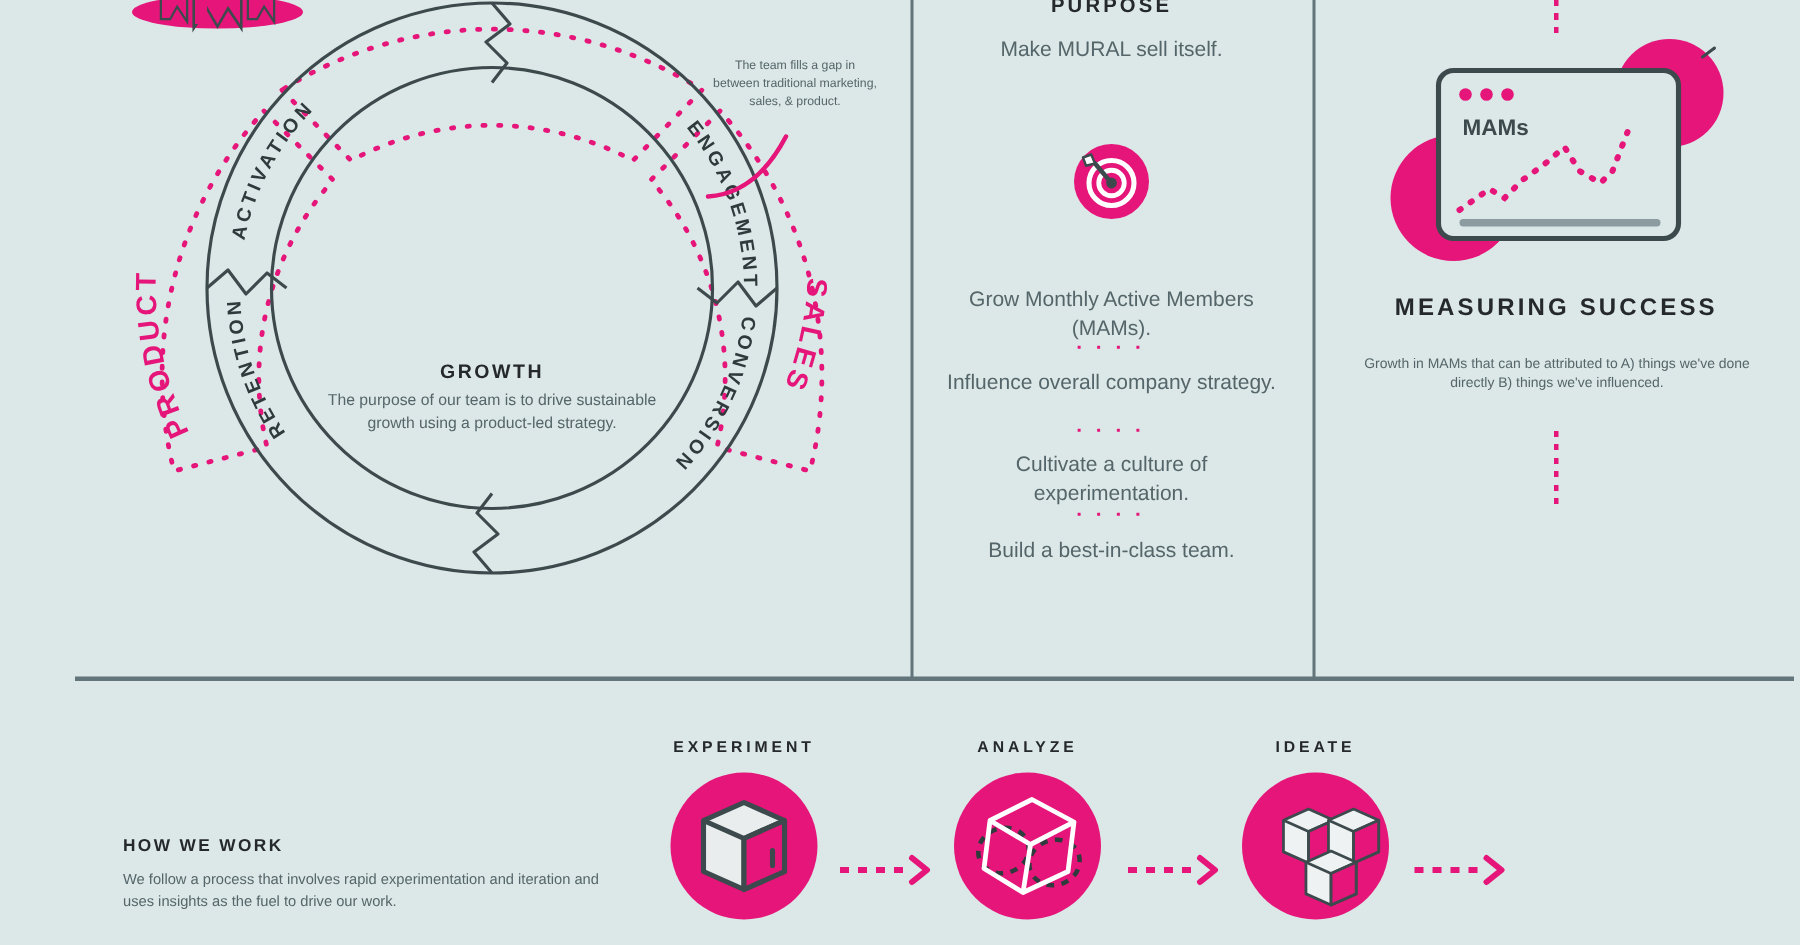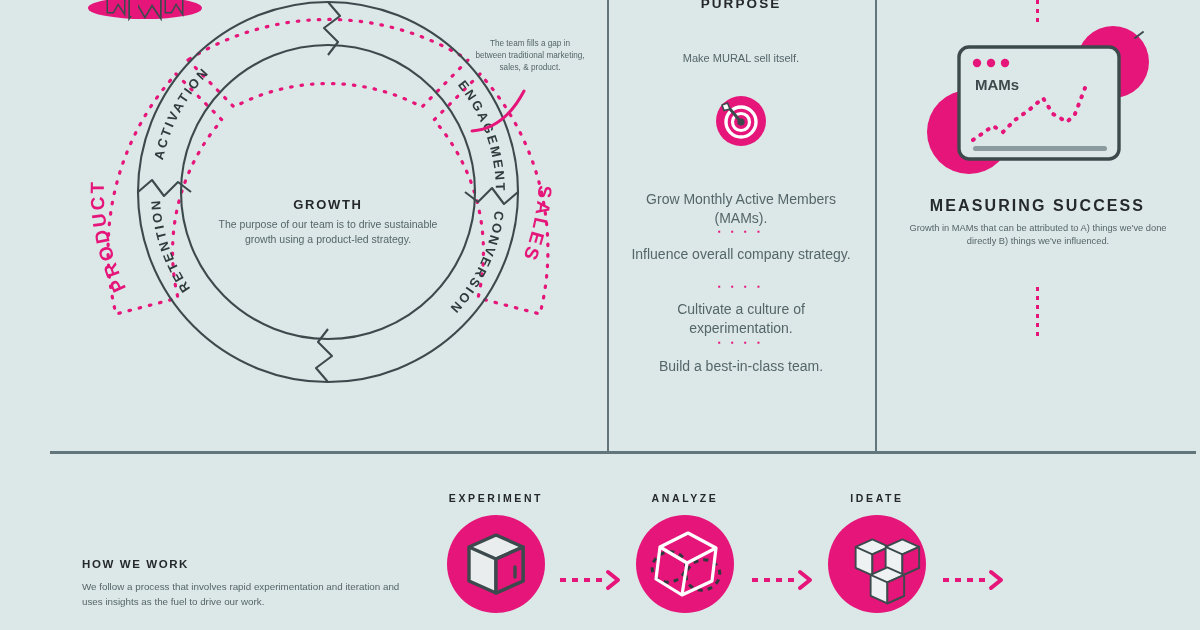--- a/index.html
+++ b/index.html
@@ -29,48 +29,49 @@
 
   
   #wheel{position:absolute;left:78px;top:-58px;width:500px;height:500px;}
   #wheel svg{position:absolute;left:0;top:0;}
   .center-block{
     position:absolute;left:135px;top:255px;width:230px;text-align:center;
   }
   .center-title{
     font-size:13px;font-weight:bold;letter-spacing:1.7px;color:#25292b;
     margin-bottom:5px;
+    margin-top:43px;
   }
   .center-sub{font-size:10.5px;color:#55666a;line-height:1.42;}
 
   
   #people{position:absolute;left:255px;top:104px;width:134px;height:84px;}
 
   
   #callout{
     position:absolute;left:474px;top:38px;width:112px;
     font-size:8.2px;color:#55666a;text-align:center;line-height:1.45;
   }
   #callout-curve{position:absolute;left:470px;top:85px;}
 
   
   #mid{position:absolute;left:607px;top:0;width:268px;height:452px;}
   #purpose-h{position:absolute;left:0;top:-4px;width:268px;font-size:13.5px;}
-  #purpose-b{position:absolute;left:24px;top:23px;width:220px;font-size:11px;margin-top:28px;}
+  #purpose-b{position:absolute;left:24px;top:23px;width:220px;font-size:14px;}
   #goals-icon{position:absolute;left:109px;top:96px;width:50px;height:50px;}
   #goals-h{position:absolute;left:0;top:165px;width:268px;font-size:14px;}
   .goal{position:absolute;width:220px;left:24px;font-size:14px;}
   .gsep{position:absolute;left:0;width:268px;text-align:center;
         color:#e5157a;font-size:8px;letter-spacing:4px;line-height:1;}
 
   
   #right{position:absolute;left:875px;top:0;width:325px;height:452px;}
   #mams-art{position:absolute;left:42px;top:22px;width:240px;height:160px;}
   #ms-h{position:absolute;left:0;top:197px;width:325px;font-size:16px;}
-  #ms-b{position:absolute;left:32px;top:222px;width:262px;font-size:9.3px;}
+  #ms-b{position:absolute;left:32px;top:236px;width:262px;font-size:9.3px;}
   .vdash{position:absolute;left:161px;width:3px;background:
       repeating-linear-gradient(#e5157a 0 4px,transparent 4px 9px);}
   #vdash-top{top:0;height:22px;}
   #vdash-bot{top:287px;height:50px;}
 
   
   #bottom{position:absolute;left:0;top:452px;width:1200px;height:178px;}
   #hww-h{position:absolute;left:82px;top:106px;font-size:11.5px;
     font-weight:bold;letter-spacing:1.6px;color:#25292b;text-transform:uppercase;text-align:center;}
   #hww-b{position:absolute;left:82px;top:128px;width:330px;

